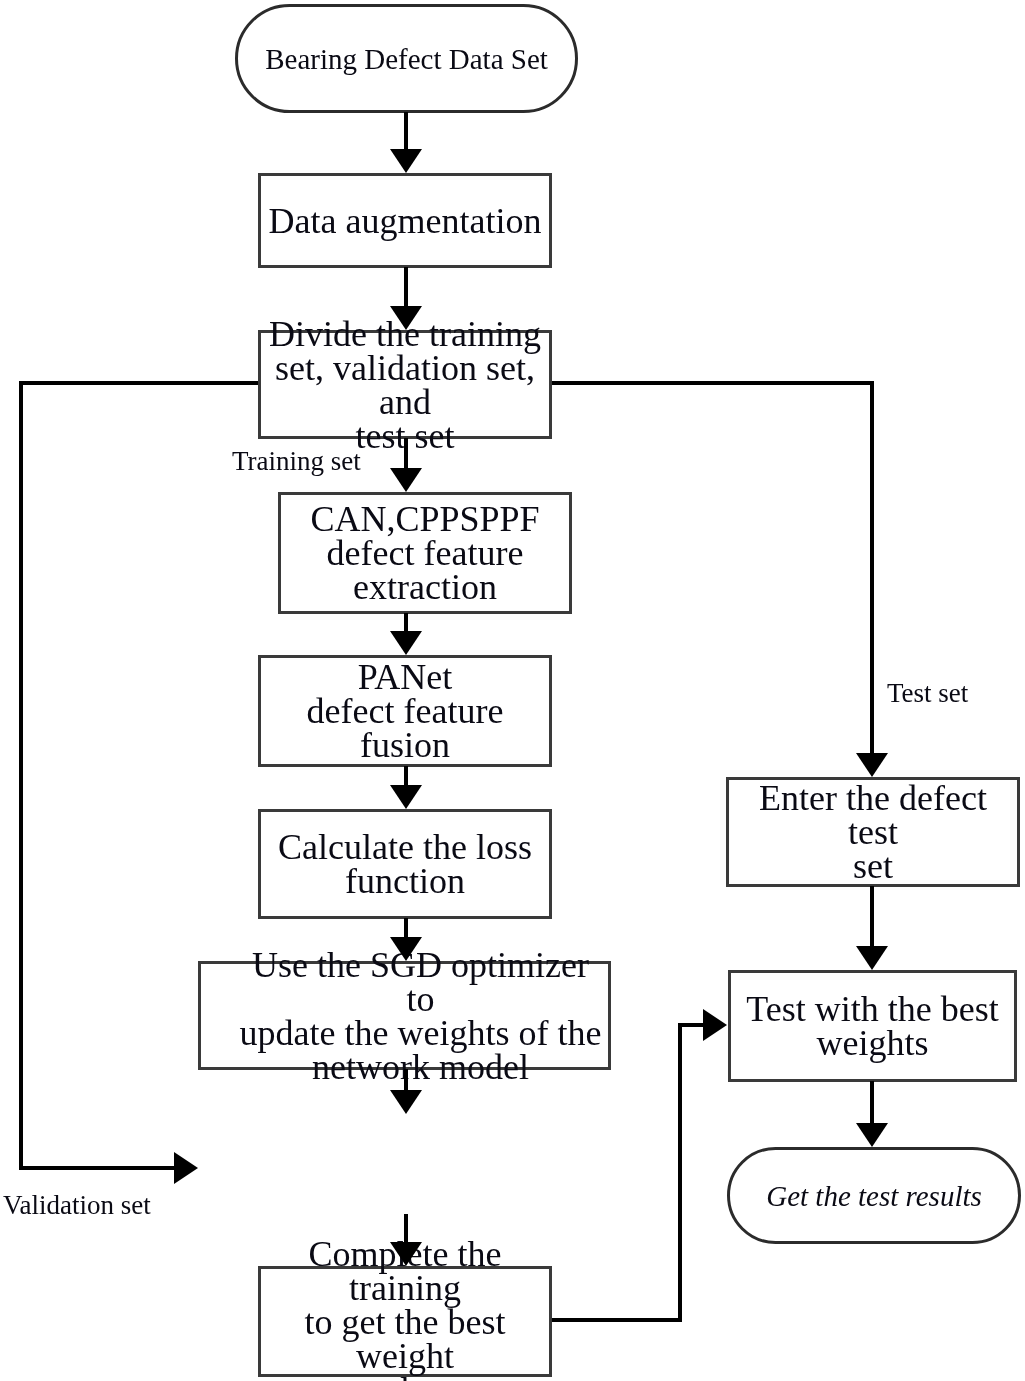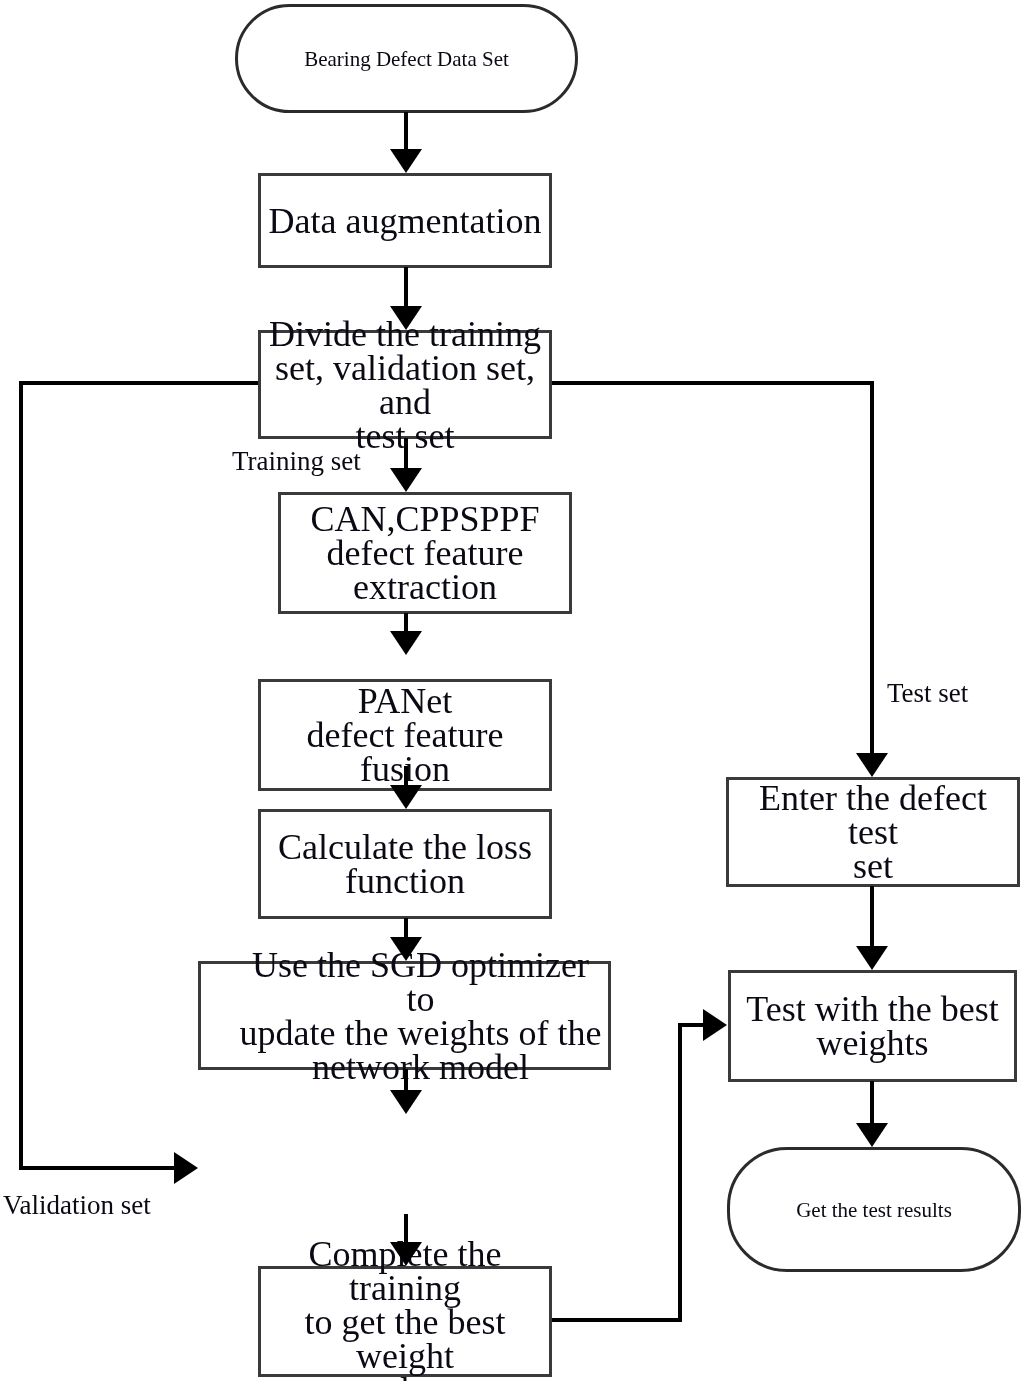--- a/index.html
+++ b/index.html
@@ -24,21 +24,21 @@
     background:var(--bg);
     display:flex;align-items:center;justify-content:center;
     text-align:center;
     font-size:36px;line-height:34px;
     white-space:pre-line;
     padding:2px 6px;
   }
   .terminator{
     border-radius:60px;
     border-color:#2b2b2b;
-    font-size:21px;
+    font-size:29px;
     justify-content:center;
   }
   .edge-label{
     position:absolute;
     font-size:27px;line-height:32px;
     white-space:nowrap;
   }
   .vline,.hline{position:absolute;background:var(--line);}
   .vline{width:4px;}
   .hline{height:4px;}
@@ -73,21 +73,21 @@
 set, validation set, and
 test set</span>
   </div>
 
   <div class="node" style="left:258px;top:492px;width:294px;height:122px;margin-left:20px;">
     <span>CAN,CPPSPPF
 defect feature
 extraction</span>
   </div>
 
-  <div class="node" style="left:258px;top:655px;width:294px;height:112px;margin-top:24px;">
+  <div class="node" style="left:258px;top:655px;width:294px;height:112px;">
     <span>PANet
 defect feature fusion</span>
   </div>
 
   <div class="node" style="left:258px;top:809px;width:294px;height:110px;">
     <span>Calculate the loss
 function</span>
   </div>
 
   <div class="node" style="left:198px;top:961px;width:413px;height:109px;padding-left:38px;">
@@ -106,21 +106,21 @@
   <div class="node" style="left:726px;top:777px;width:294px;height:110px;">
     <span>Enter the defect test
 set</span>
   </div>
 
   <div class="node" style="left:728px;top:970px;width:289px;height:112px;">
     <span>Test with the best
 weights</span>
   </div>
 
-  <div class="node terminator" style="left:727px;top:1147px;width:294px;height:125px;">
+  <div class="node terminator" style="left:727px;top:1147px;width:294px;height:97px;font-style:italic;">
     <span>Get the test results</span>
   </div>
 
   <div class="edge-label" style="left:232px;top:445px;">Training set</div>
   <div class="edge-label" style="left:3px;top:1189px;">Validation set</div>
   <div class="edge-label" style="left:887px;top:677px;">Test set</div>
 
   <div class="vline" style="left:404px;top:112px;height:38px;"></div>
   <div class="arrow-down" style="left:390px;top:149px;"></div>
 

